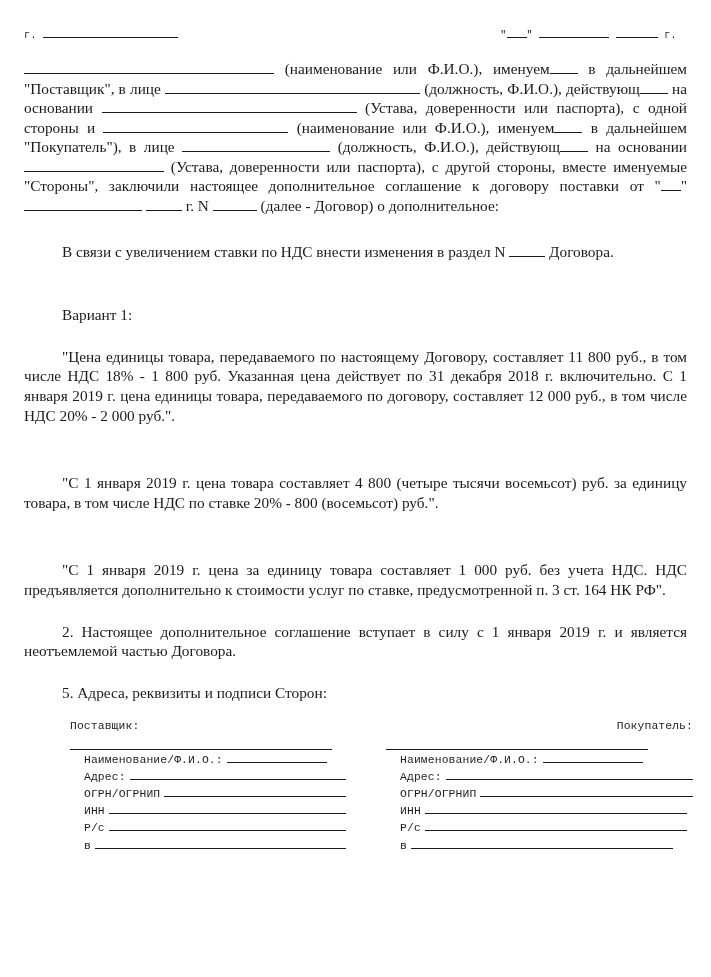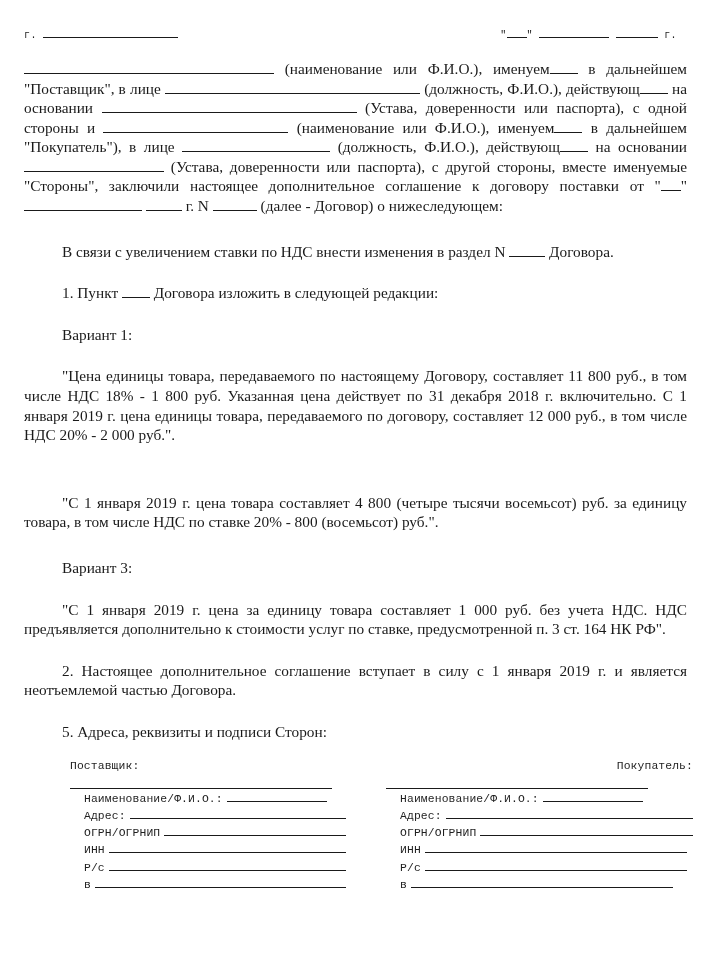--- a/index.html
+++ b/index.html
@@ -153,53 +153,47 @@
     <span class="bl bl-3"></span>
     <span>(Устава, доверенности или паспорта), с одной стороны и</span>
     <span class="bl bl-2"></span>
     <span>(наименование или Ф.И.О.), именуем</span><span class="bl bl-7"></span>
     <span>в дальнейшем "Покупатель"), в лице</span>
     <span class="bl bl-4"></span>
     <span>(должность, Ф.И.О.), действующ</span><span class="bl bl-7"></span>
     <span>на основании</span>
     <span class="bl bl-5"></span>
     <span>(Устава, доверенности или паспорта), с другой стороны, вместе именуемые "Стороны", заключили настоящее дополнительное соглашение к договору поставки от "</span><span class="bl bl-8"></span><span>"</span><span class="bl bl-6"></span> <span class="bl bl-11"></span> <span>г. N</span> <span class="bl bl-10"></span>
-    <span>(далее - Договор) о нижеследующем:</span>
+    <span>(далее - Договор) о дополнительное:</span>
   </div>
 
   <div class="gap-lg"></div>
 
   <p class="body-para indent">
     <span>В связи с увеличением ставки по НДС внести изменения в раздел N</span>
     <span class="bl bl-11"></span>
     <span>Договора.</span>
   </p>
 
   <div class="gap-md"></div>
 
-  <p class="body-para indent">
-    <span>1. Пункт</span>
-    <span class="bl bl-7"></span>
-    <span>Договора изложить в следующей редакции:</span>
-  </p>
 
   <div class="gap-md"></div>
 
   <p class="body-para indent">Вариант 1:</p>
   <div class="gap-md"></div>
   <p class="body-para indent">"Цена единицы товара, передаваемого по настоящему Договору, составляет 11 800 руб., в том числе НДС 18% - 1 800 руб. Указанная цена действует по 31 декабря 2018 г. включительно. С 1 января 2019 г. цена единицы товара, передаваемого по договору, составляет 12 000 руб., в том числе НДС 20% - 2 000 руб.".</p>
 
   <div class="gap-lg"></div>
 
   <div class="gap-md"></div>
   <p class="body-para indent">"С 1 января 2019 г. цена товара составляет 4 800 (четыре тысячи восемьсот) руб. за единицу товара, в том числе НДС по ставке 20% - 800 (восемьсот) руб.".</p>
 
   <div class="gap-lg"></div>
 
-  <p class="body-para indent">Вариант 3:</p>
   <div class="gap-md"></div>
   <p class="body-para indent">"С 1 января 2019 г. цена за единицу товара составляет 1 000 руб. без учета НДС. НДС предъявляется дополнительно к стоимости услуг по ставке, предусмотренной п. 3 ст. 164 НК РФ".</p>
 
   <div class="gap-md"></div>
 
   <p class="body-para indent">2. Настоящее дополнительное соглашение вступает в силу с 1 января 2019 г. и является неотъемлемой частью Договора.</p>
 
   <div class="gap-md"></div>
 
   <p class="body-para indent">5. Адреса, реквизиты и подписи Сторон:</p>

